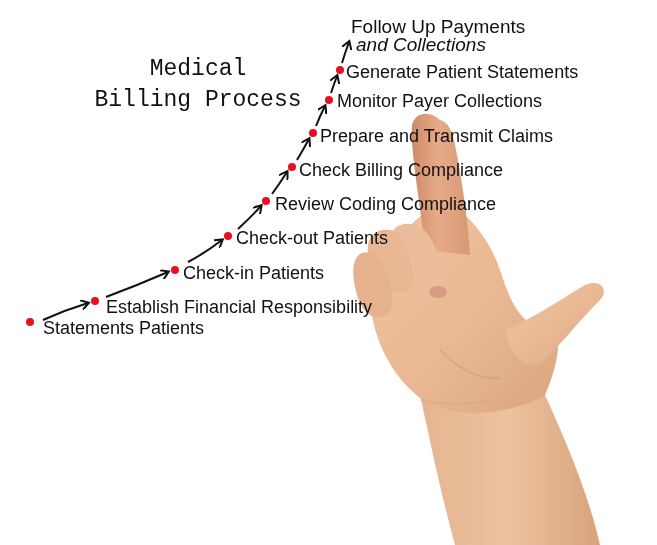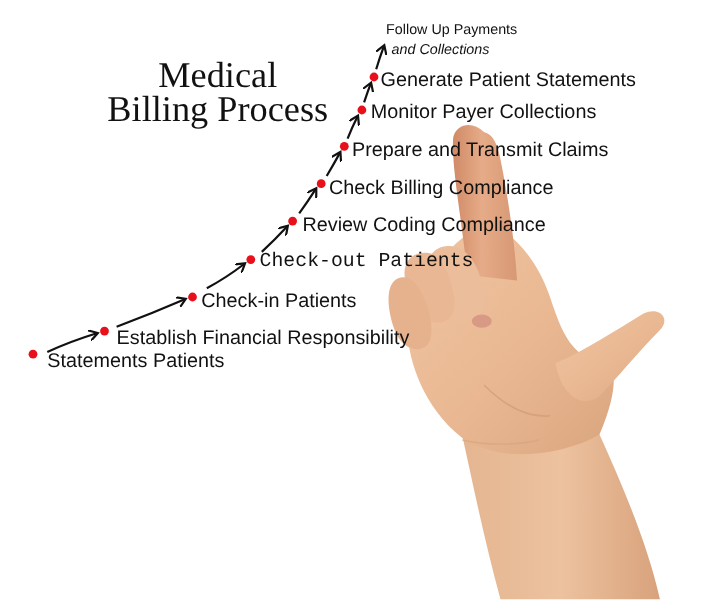--- a/index.html
+++ b/index.html
@@ -1,25 +1,25 @@
 <!DOCTYPE html>
 <html><head>
 <meta charset="utf-8">
 <style>
   html, body { margin: 0; padding: 0; background: #ffffff; }
   body { width: 657px; height: 545px; overflow: hidden; position: relative;
          font-family: "Liberation Sans", sans-serif; }
   .stage { position: absolute; left: 0; top: 0; width: 657px; height: 545px; }
   .title { position: absolute; left: 88px; top: 54px; width: 220px;
-           text-align: center; font-size: 33px; line-height: 31px; color: #111111;
-           font-family: Liberation Serif, serif; }
+           text-align: center; font-size: 23px; line-height: 31px; color: #111111;
+           font-family: Liberation Mono, monospace; }
   .title span { display: block; }
   .step-label { position: absolute; font-size: 18px; line-height: 17px; color: #111111;
                 white-space: nowrap; font-family: "Liberation Sans", sans-serif; }
-  .final-label { position: absolute; font-size: 13px; line-height: 18px; color: #111111;
+  .final-label { position: absolute; font-size: 19px; line-height: 18px; color: #111111;
                  white-space: nowrap; font-family: "Liberation Sans", sans-serif; }
   .final-label span { display: block; }
   svg.diagram { position: absolute; left: 0; top: 0; }
   svg.hand { position: absolute; left: 0; top: 0; }
 </style>
 </head>
 <body>
 
 <div class="stage">
 
@@ -98,21 +98,21 @@
   </svg>
 
   <div class="title">
     <span>Medical</span>
     <span>Billing Process</span>
   </div>
 
   <div class="step-label" style="left:43px; top:320px;">Statements Patients</div>
   <div class="step-label" style="left:106px; top:299px;">Establish Financial Responsibility</div>
   <div class="step-label" style="left:183px; top:265px;">Check-in Patients</div>
-  <div class="step-label" style="left:236px; top:230px;font-family:Liberation Mono, monospace;">Check-out Patients</div>
+  <div class="step-label" style="left:236px; top:230px;">Check-out Patients</div>
   <div class="step-label" style="left:275px; top:196px;">Review Coding Compliance</div>
   <div class="step-label" style="left:299px; top:162px;">Check Billing Compliance</div>
   <div class="step-label" style="left:320px; top:128px;">Prepare and Transmit Claims</div>
   <div class="step-label" style="left:337px; top:93px;">Monitor Payer Collections</div>
   <div class="step-label" style="left:346px; top:64px;">Generate Patient Statements</div>
 
   <div class="final-label" style="left:351px; top:18px;">
     <span>Follow Up Payments</span>
     <span style="padding-left:5px;font-style:italic;">and Collections</span>
   </div>

